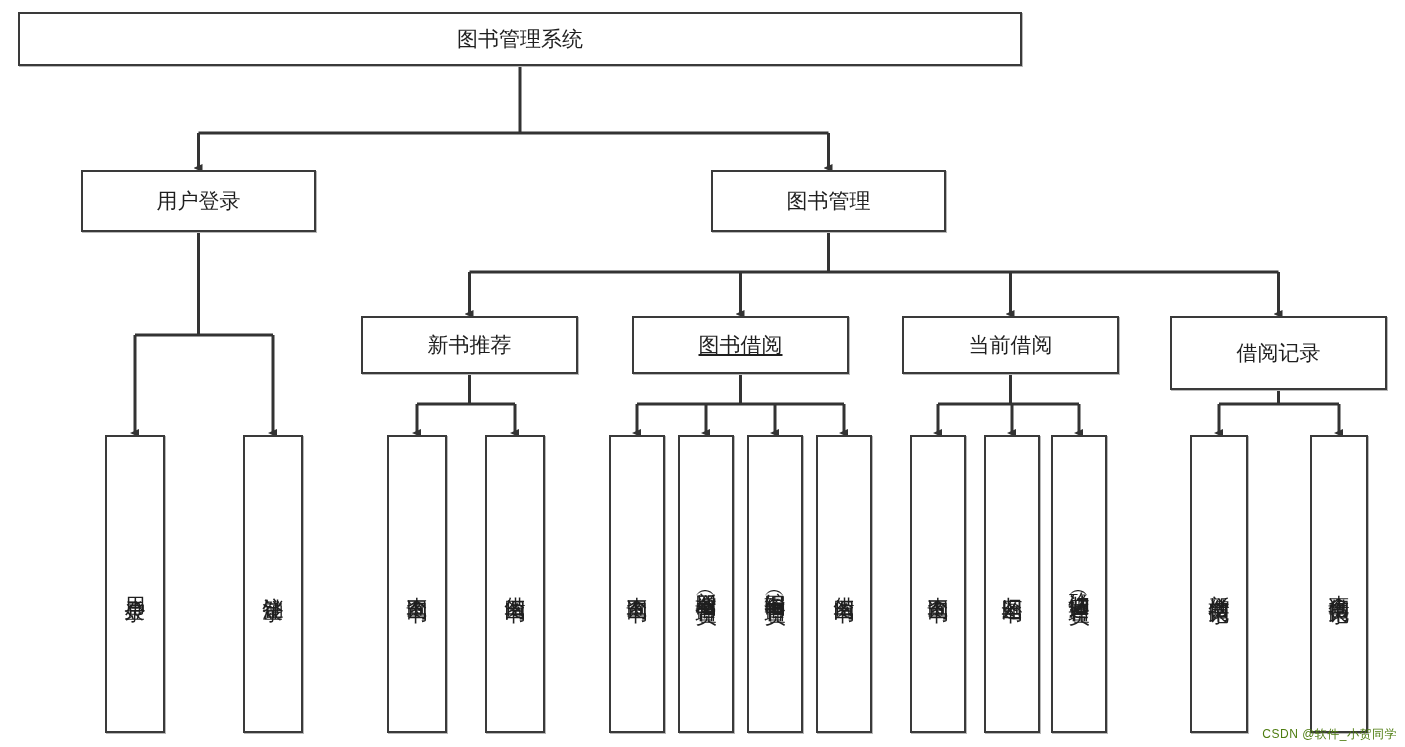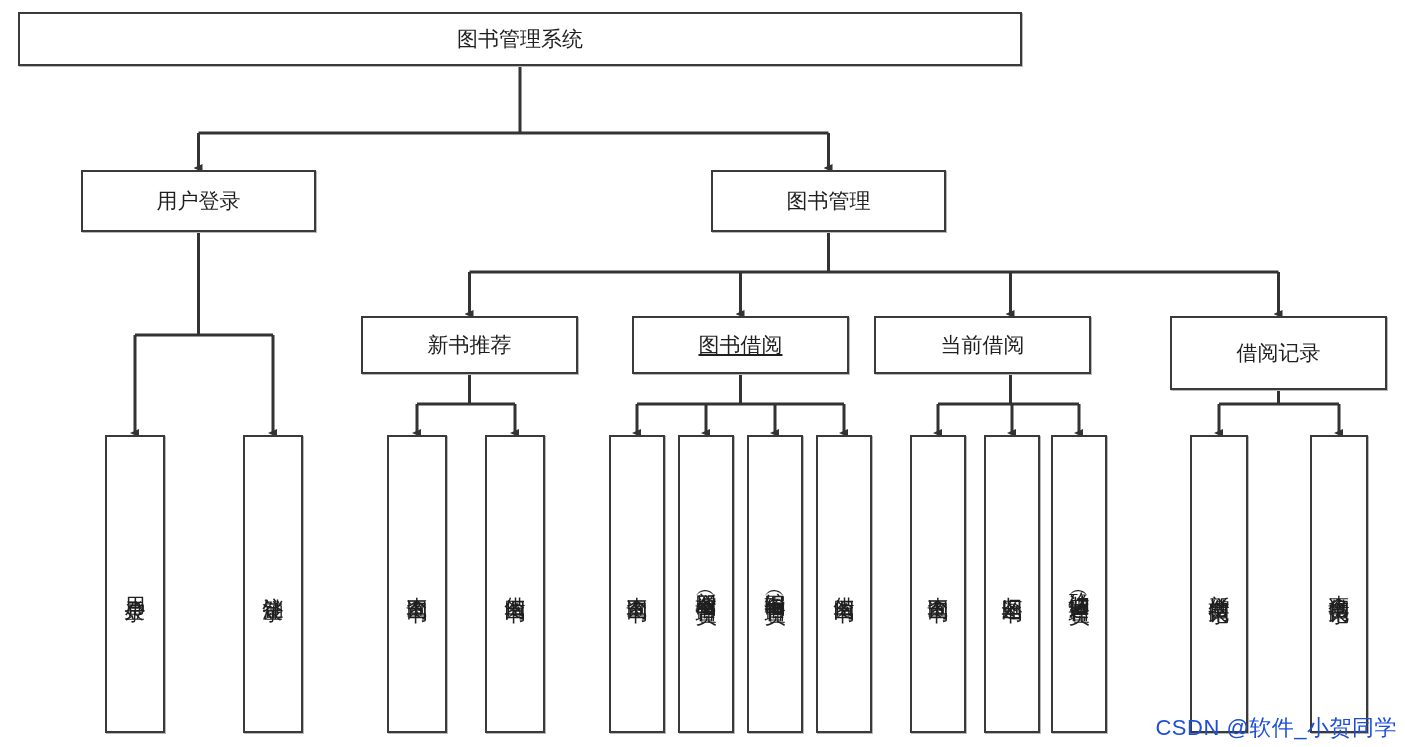--- a/index.html
+++ b/index.html
@@ -31,22 +31,22 @@
   .node.vertical .node-label{
     font-size:21px;
     writing-mode:vertical-rl;
     text-orientation:upright;
     letter-spacing:2px;
     line-height:1.05;
   }
   #watermark{
     position:absolute;
     right:8px;bottom:4px;
-    font-size:22px;
-    color:#1d4ed8;
+    font-size:12px;
+    color:#4d7c0f;
     letter-spacing:.5px;
     pointer-events:none;
     white-space:pre;
   }
 </style>
 </head>
 <body>
 
 <div id="diagram-root">
   <svg id="wires" viewBox="0 0 1405 747">
@@ -101,21 +101,21 @@
       </div>
       <div class="node horizontal" style="left: 711px; top: 170px; width: 235px; height: 62px; border-color: rgb(58, 58, 58); background: rgb(255, 255, 255);">
         <span class="node-label" style="color: rgb(31, 31, 31);">图书管理</span>
       </div>
       <div class="node horizontal" style="left: 361px; top: 316px; width: 217px; height: 58px; border-color: rgb(58, 58, 58); background: rgb(255, 255, 255);">
         <span class="node-label" style="color: rgb(31, 31, 31);">新书推荐</span>
       </div>
       <div class="node horizontal" style="left: 632px; top: 316px; width: 217px; height: 58px; border-color: rgb(58, 58, 58); background: rgb(255, 255, 255);">
         <span class="node-label" style="color: rgb(31, 31, 31); text-decoration: underline;">图书借阅</span>
       </div>
-      <div class="node horizontal" style="left: 874px; top: 316px; width: 217px; height: 58px; border-color: rgb(58, 58, 58); background: rgb(255, 255, 255);">
+      <div class="node horizontal" style="left: 902px; top: 316px; width: 217px; height: 58px; border-color: rgb(58, 58, 58); background: rgb(255, 255, 255);">
         <span class="node-label" style="color: rgb(31, 31, 31);">当前借阅</span>
       </div>
       <div class="node horizontal" style="left: 1170px; top: 316px; width: 217px; height: 74px; border-color: rgb(58, 58, 58); background: rgb(255, 255, 255);">
         <span class="node-label" style="color: rgb(31, 31, 31);">借阅记录</span>
       </div>
       <div class="node vertical" style="left: 105px; top: 435px; width: 60px; height: 298px; border-color: rgb(58, 58, 58); background: rgb(255, 255, 255);">
         <span class="node-label" style="color: rgb(31, 31, 31);">用户登录</span>
       </div>
       <div class="node vertical" style="left: 243px; top: 435px; width: 60px; height: 298px; border-color: rgb(58, 58, 58); background: rgb(255, 255, 255);">
         <span class="node-label" style="color: rgb(31, 31, 31);">注销登录</span>

